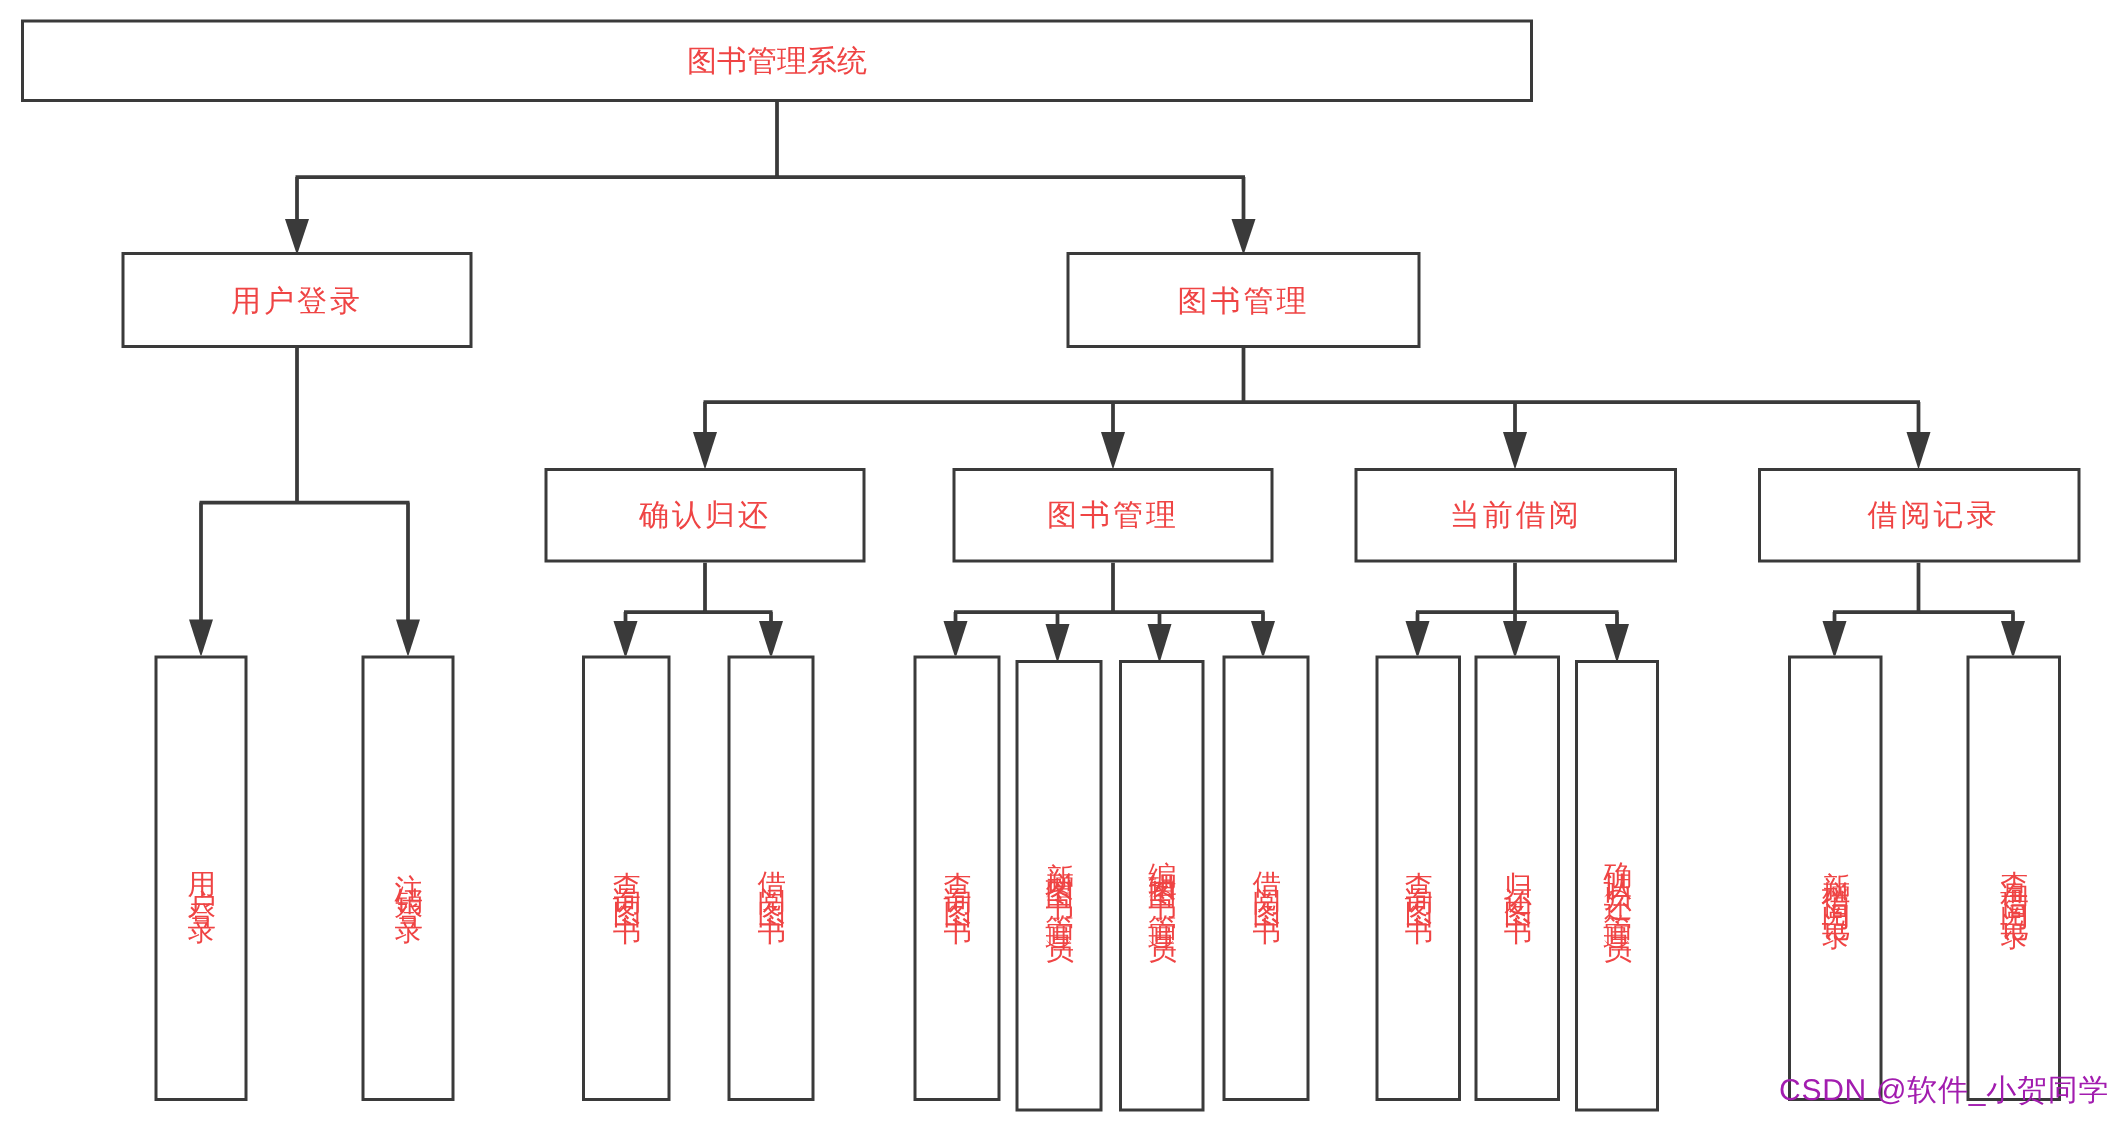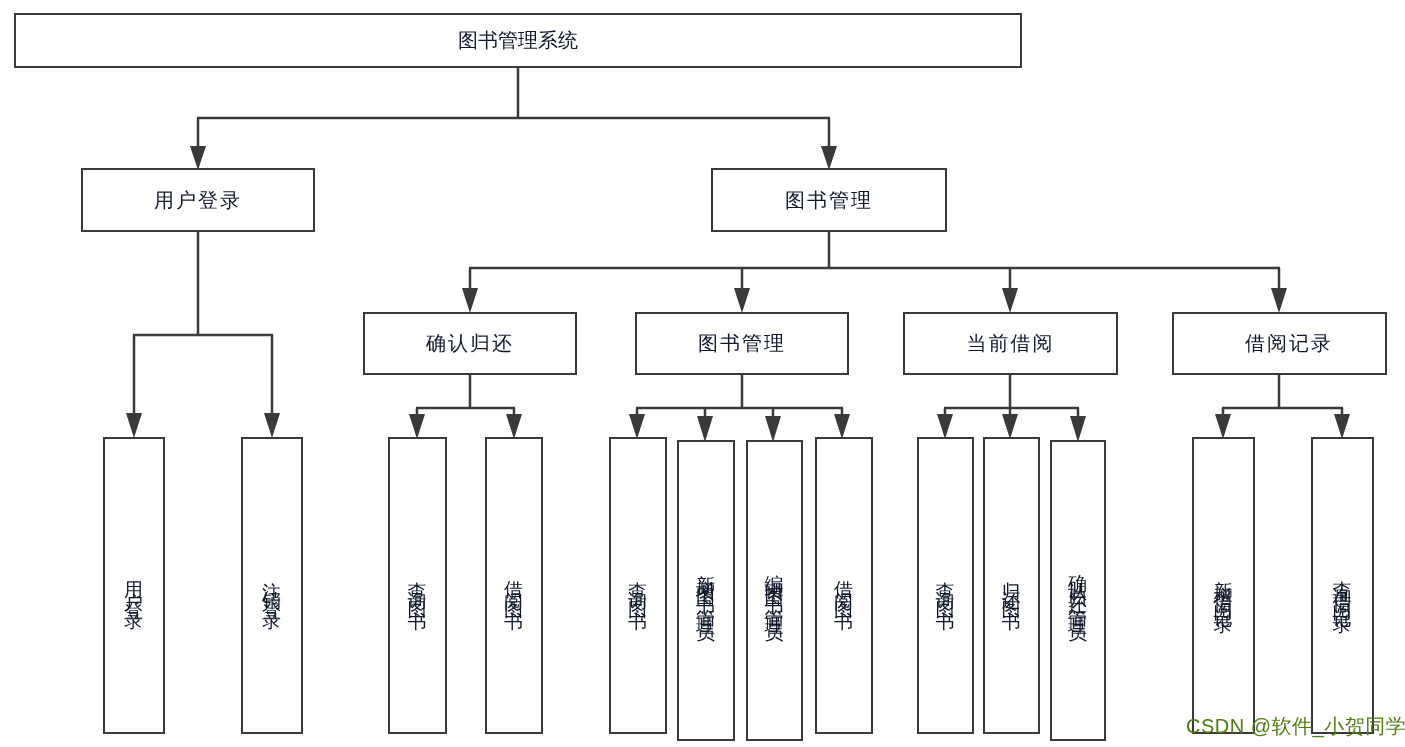--- a/index.html
+++ b/index.html
@@ -13,41 +13,41 @@
   }
   svg.wires { position: absolute; left: 0; top: 0; z-index: 1; }
   .node {
     position: absolute;
     box-sizing: border-box;
     border: 2px solid #3a3a3a;
     background: #ffffff;
     display: flex;
     align-items: center;
     justify-content: center;
-    color: #0f172a;
+    color: #ef4444;
     z-index: 2;
   }
   .hnode { font-size: 20px; letter-spacing: 2px; }
   .root  { font-size: 20px; }
   .leaf  { z-index: 2; }
   .leaf .vtext {
     writing-mode: vertical-rl;
     text-orientation: mixed;
     font-size: 19px;
     letter-spacing: 10px;
     line-height: 1;
     white-space: nowrap;
   }
   .leaf.tight .vtext { letter-spacing: 7px; }
   .watermark {
     position: absolute;
     left: 1186px;
     top: 713px;
     font-size: 20px;
-    color: #4d7c0f;
+    color: #a21caf;
     z-index: 6;
     white-space: nowrap;
     letter-spacing: 0.5px;
   }
 </style>
 </head>
 <body>
 
 <div class="canvas">
 

